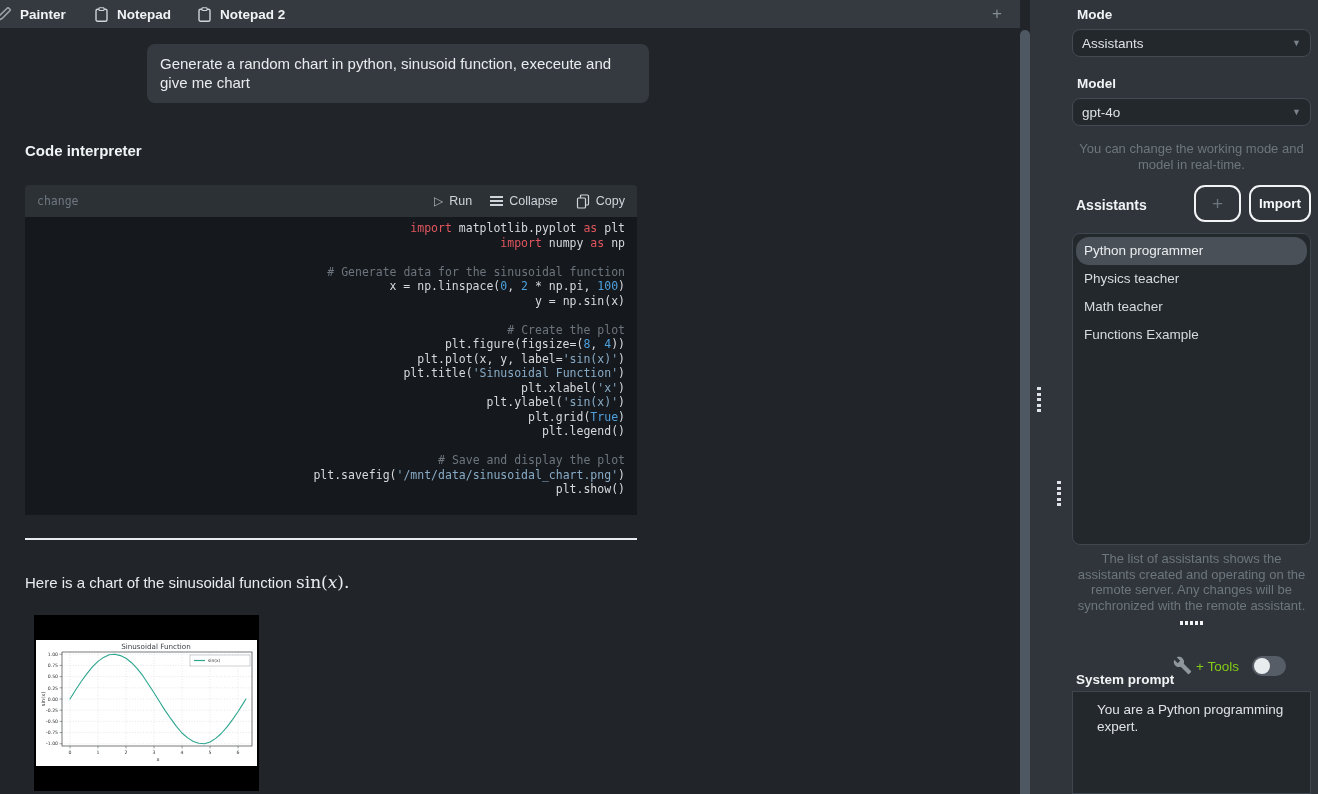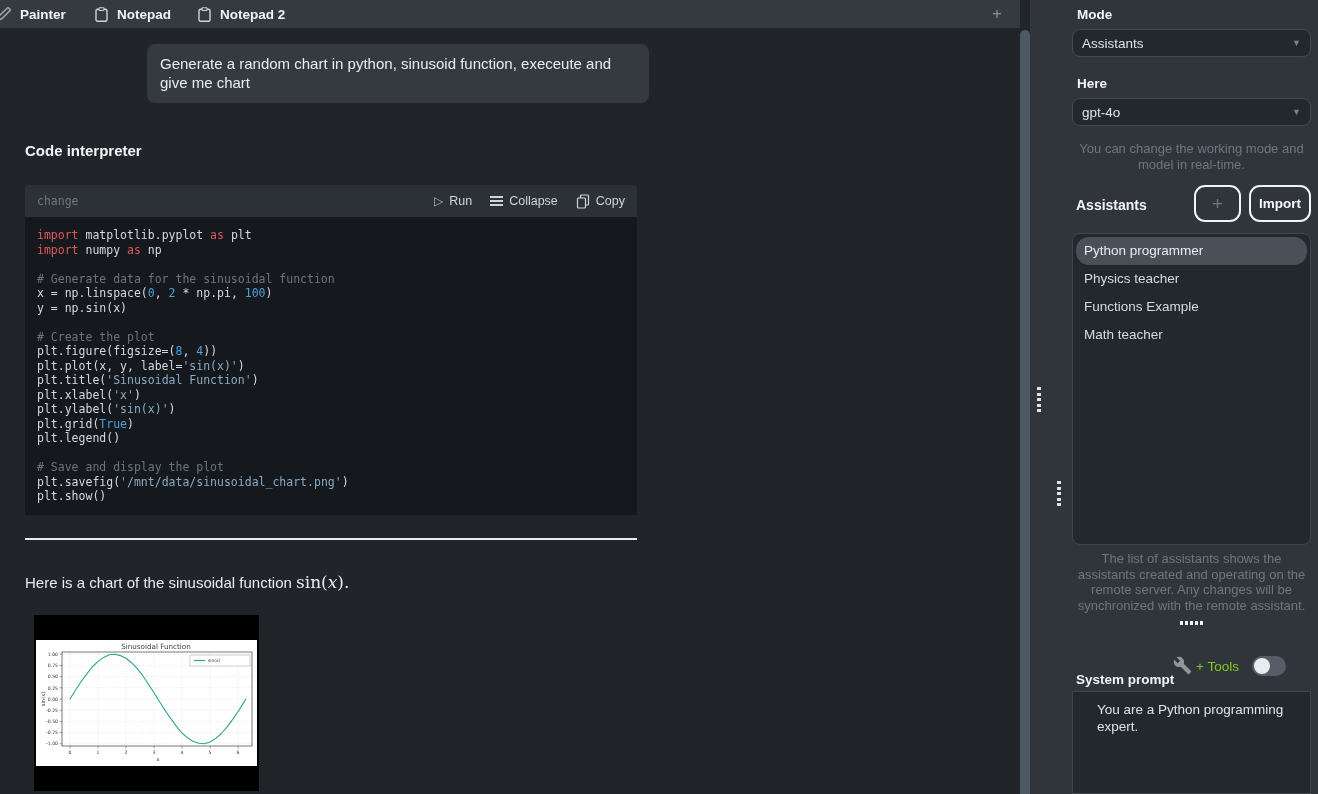--- a/index.html
+++ b/index.html
@@ -22,23 +22,23 @@
   .codeblock { position:absolute; left:25px; top:185px; width:612px; }
   .codehead { height:32px; background:#2c3136; border-radius:4px 4px 0 0; display:flex;
               align-items:center; padding:0 12px; }
   .lang { color:#6f7780; font-size:11.5px; font-family:"DejaVu Sans Mono", monospace; }
   .codebtns { margin-left:auto; display:flex; align-items:center; gap:18px; }
   .cbtn { display:flex; align-items:center; gap:6px; color:#ced4da; font-size:12.5px; cursor:pointer; }
   .play { font-size:12px; color:#adb5bd; line-height:1; }
   .bars { width:13px; height:10px;
           background:linear-gradient(#ced4da 0 1.5px, transparent 1.5px 4.2px,
                      #ced4da 4.2px 5.7px, transparent 5.7px 8.4px, #ced4da 8.4px 10px); }
-  .codebody { background:#15181c; padding:11px 12px; height:298px;
+  .codebody { background:#15181c; padding:4px 12px; height:298px;
               font-family:"DejaVu Sans Mono", monospace; font-size:11.5px; line-height:14.5px;
-              white-space:pre; color:#d6dade; }
+              white-space:pre; color:#d6dade;text-align:right; }
   .tok-kw  { color:#e0565f; }
   .tok-txt { color:#d6dade; }
   .tok-com { color:#6c757d; }
   .tok-num { color:#4da0dd; }
   .tok-str { color:#88abc6; }
 
   .divider { position:absolute; left:25px; top:538px; width:612px; height:2px; background:#e9ecef; }
   .response { position:absolute; left:25px; top:572px; color:#e9ecef; font-size:15px; }
   .math { font-family:"DejaVu Serif", serif; font-size:17px; }
   .mvar { font-style:italic; }
@@ -222,41 +222,41 @@
   <div class="vhandle h1"></div>
   <div class="vhandle h2"></div>
 
   <div class="sb">
     <div class="lbl abs" style="left:5px; top:7px;">Mode</div>
     <div class="select" style="top:29px;">
       <span>Assistants</span>
       <span class="caret">▼</span>
     </div>
 
-    <div class="lbl abs" style="left:5px; top:76px;">Here</div>
+    <div class="lbl abs" style="left:5px; top:76px;">Model</div>
     <div class="select" style="top:98px;">
       <span>gpt-4o</span>
       <span class="caret">▼</span>
     </div>
 
     <div class="hint" style="top:141px;">You can change the working mode and model in real-time.</div>
 
     <div class="lbl abs" style="left:4px; top:197px; font-size:14px;">Assistants</div>
     <div class="pillbtn" style="left:122px; top:185px; width:47px; height:37px;">
       <span class="plus-glyph">+</span>
     </div>
     <div class="pillbtn" style="left:177px; top:185px; width:62px; height:37px;">
       <span>Import</span>
     </div>
 
     <div class="asst-list" id="asstlist">
         <div class="asst-item sel">Python programmer</div>
         <div class="asst-item">Physics teacher</div>
+        <div class="asst-item">Math teacher</div>
         <div class="asst-item">Functions Example</div>
-        <div class="asst-item">Math teacher</div>
       </div>
 
     <div class="hint" style="top:551px;">The list of assistants shows the assistants created and operating on the remote server. Any changes will be synchronized with the remote assistant.</div>
 
     <div class="dots5"></div>
 
     <div class="sp-row">
       <span class="lbl abs" style="left:4px; top:16px;">System prompt</span>
       <svg class="abs" style="left:101px; top:0;" width="19" height="19" viewBox="0 0 24 24">
         <path fill="#8f969c" d="M22.7 19l-9.1-9.1c.9-2.3.4-5-1.5-6.9-2-2-5-2.4-7.4-1.3L9 6 6 9 1.6 4.7C.4 7.1.9 10.1 2.9 12.1c1.9 1.9 4.6 2.4 6.9 1.5l9.1 9.1c.4.4 1 .4 1.4 0l2.3-2.3c.5-.4.5-1.1.1-1.4z"></path>

